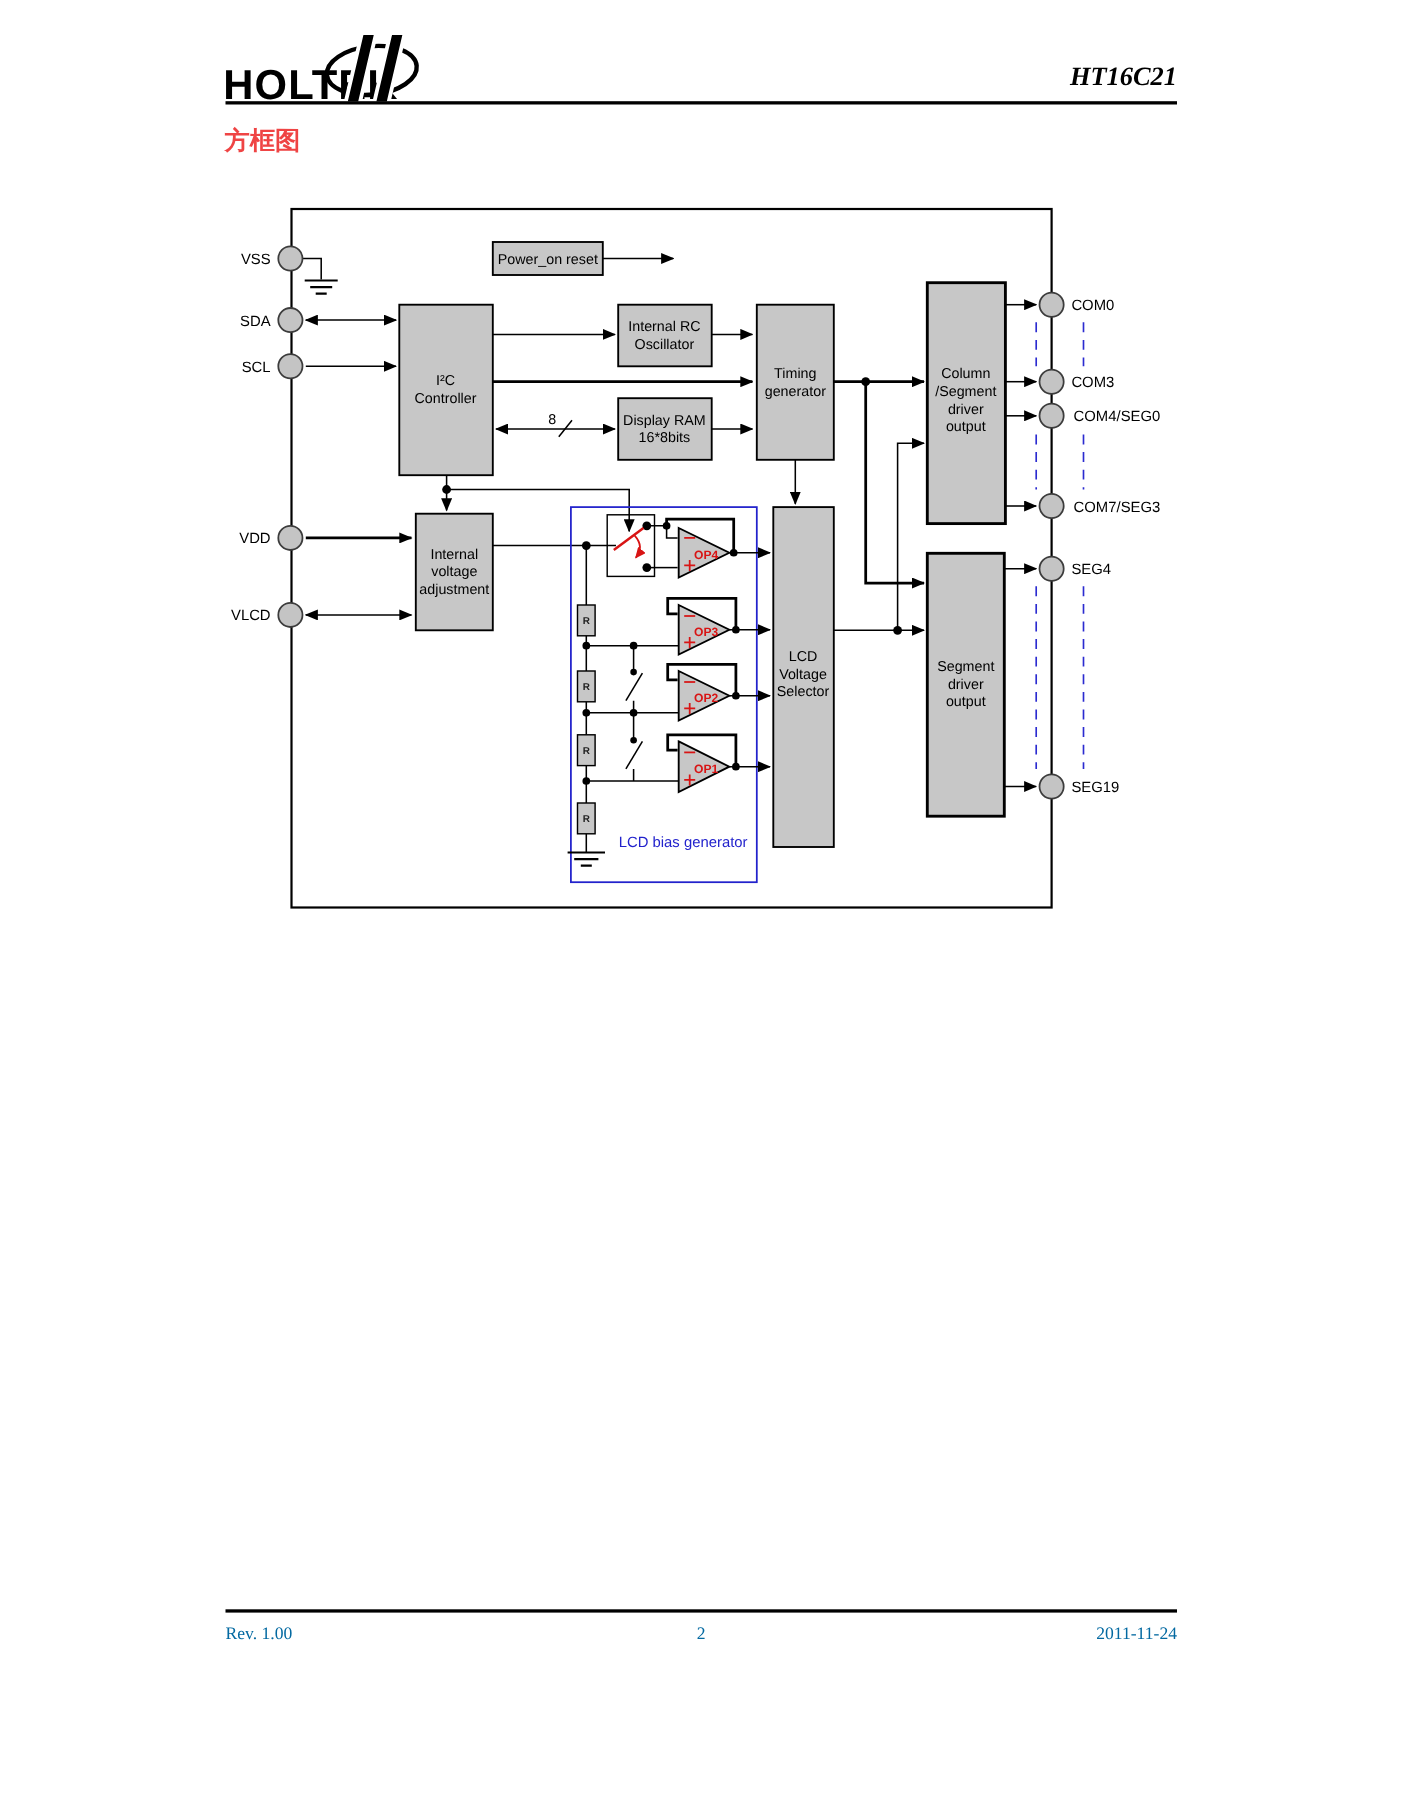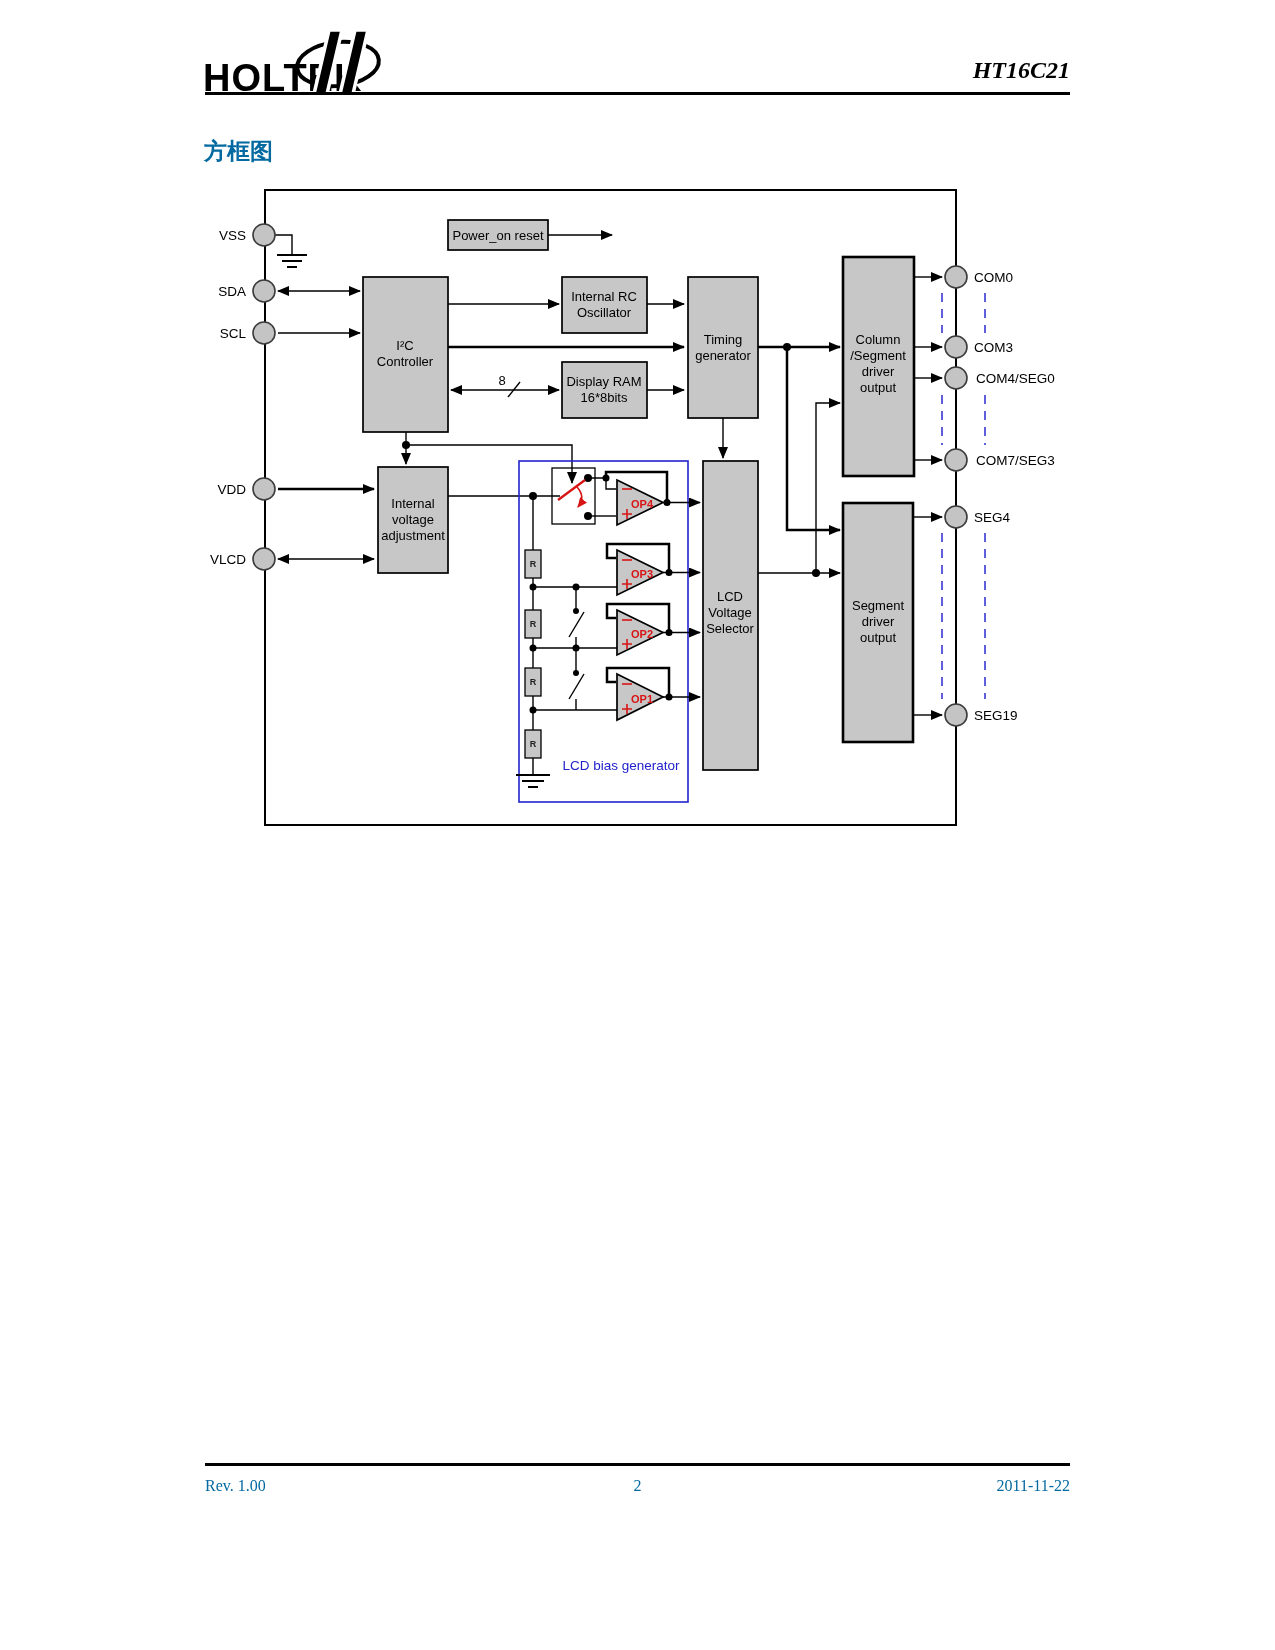--- a/index.html
+++ b/index.html
@@ -3,21 +3,21 @@
 <meta charset="utf-8">
 <style>
   html,body{margin:0;padding:0;background:#e8e8e8;}
   .page{position:relative;width:1275px;height:1650px;background:#ffffff;margin:0 auto;
         font-family:"Liberation Sans",sans-serif;overflow:hidden;}
   .abs{position:absolute;}
   .logo-text{left:203px;top:57px;font-weight:bold;font-size:38px;letter-spacing:1px;color:#000;}
   .part-number{right:205px;top:57px;font-family:"Liberation Serif",serif;
                font-style:italic;font-weight:bold;font-size:24px;color:#000;}
   .header-rule{left:205px;width:865px;top:92px;height:3px;background:#000;}
-  .doc-title{left:204px;top:136px;font-size:23px;font-weight:bold;color:#0369a1;}
+  .doc-title{left:204px;top:112px;font-size:23px;font-weight:bold;color:#ef4444;}
   .footer-rule{left:205px;width:865px;top:1463px;height:3px;background:#000;}
   .footer-text{top:1477px;font-family:"Liberation Serif",serif;font-size:16px;color:#0369a1;}
   .footer-rev{left:205px;}
   .footer-page{left:0;width:1275px;text-align:center;}
   .footer-date{right:205px;}
 
   
   svg text{font-family:"Liberation Sans",sans-serif;fill:#000;}
   .blk{fill:#c7c7c7;stroke:#000;stroke-width:1.7;}
   .blk-heavy{fill:#c7c7c7;stroke:#000;stroke-width:2.6;}
@@ -295,15 +295,15 @@
       <text class="ptxt" x="976" y="383">COM4/SEG0</text>
       <text class="ptxt" x="976" y="465">COM7/SEG3</text>
       <text class="ptxt" x="974" y="522">SEG4</text>
       <text class="ptxt" x="974" y="720">SEG19</text>
     </g>
   </svg>
 
   <div class="abs footer-rule"></div>
   <div class="abs footer-text footer-rev">Rev. 1.00</div>
   <div class="abs footer-text footer-page">2</div>
-  <div class="abs footer-text footer-date">2011-11-22</div>
+  <div class="abs footer-text footer-date">2011-11-24</div>
 
 </div>
 
 </body></html>

